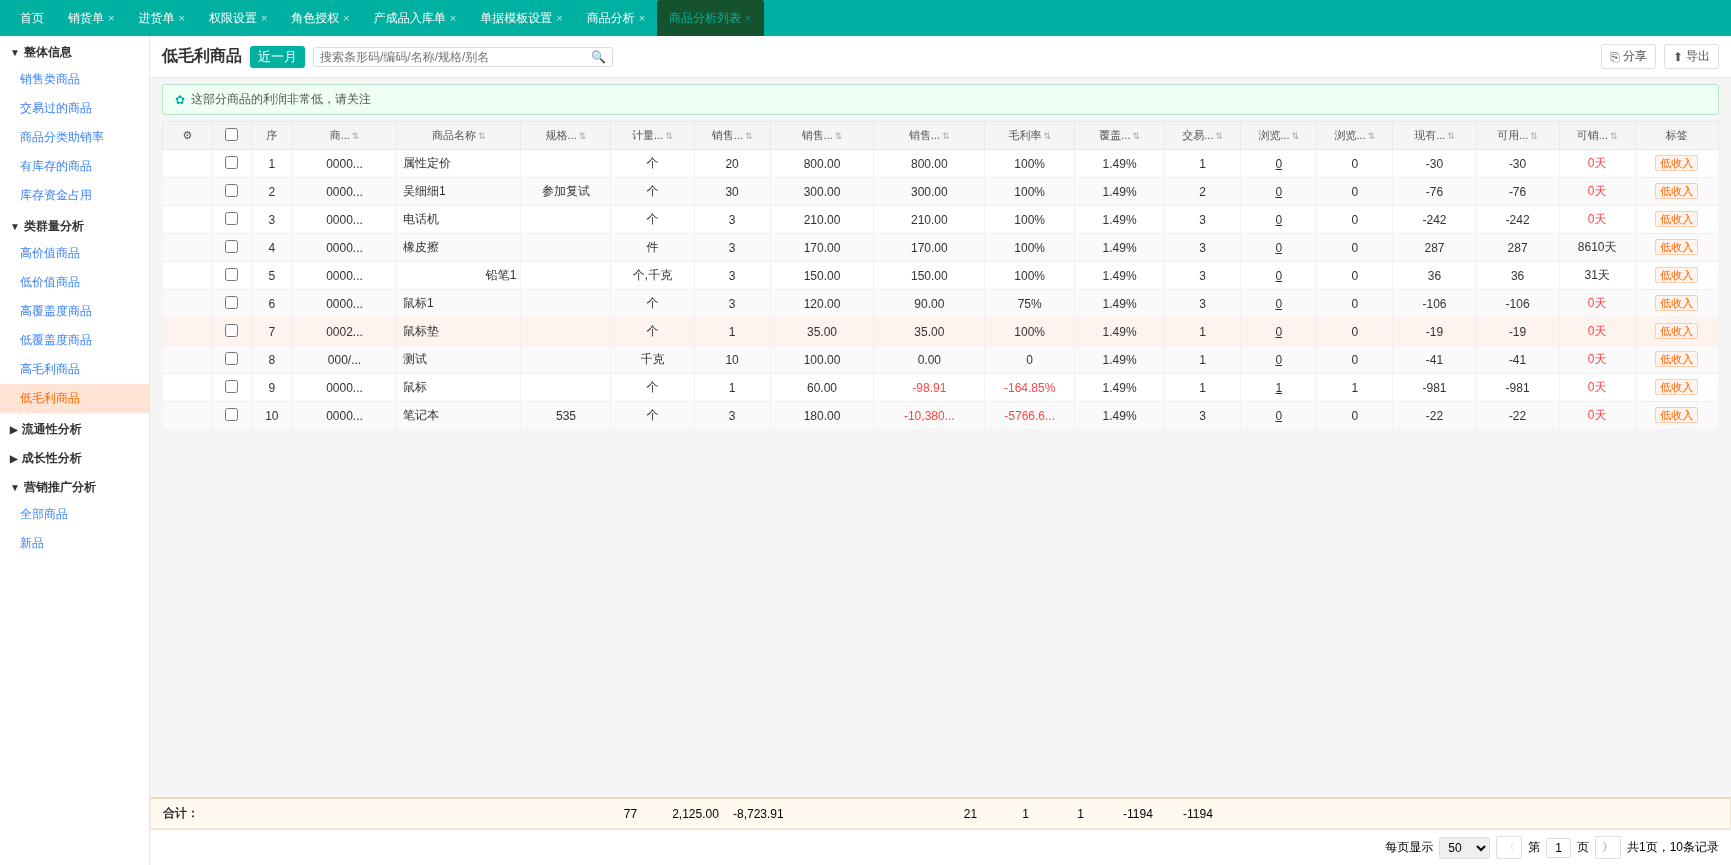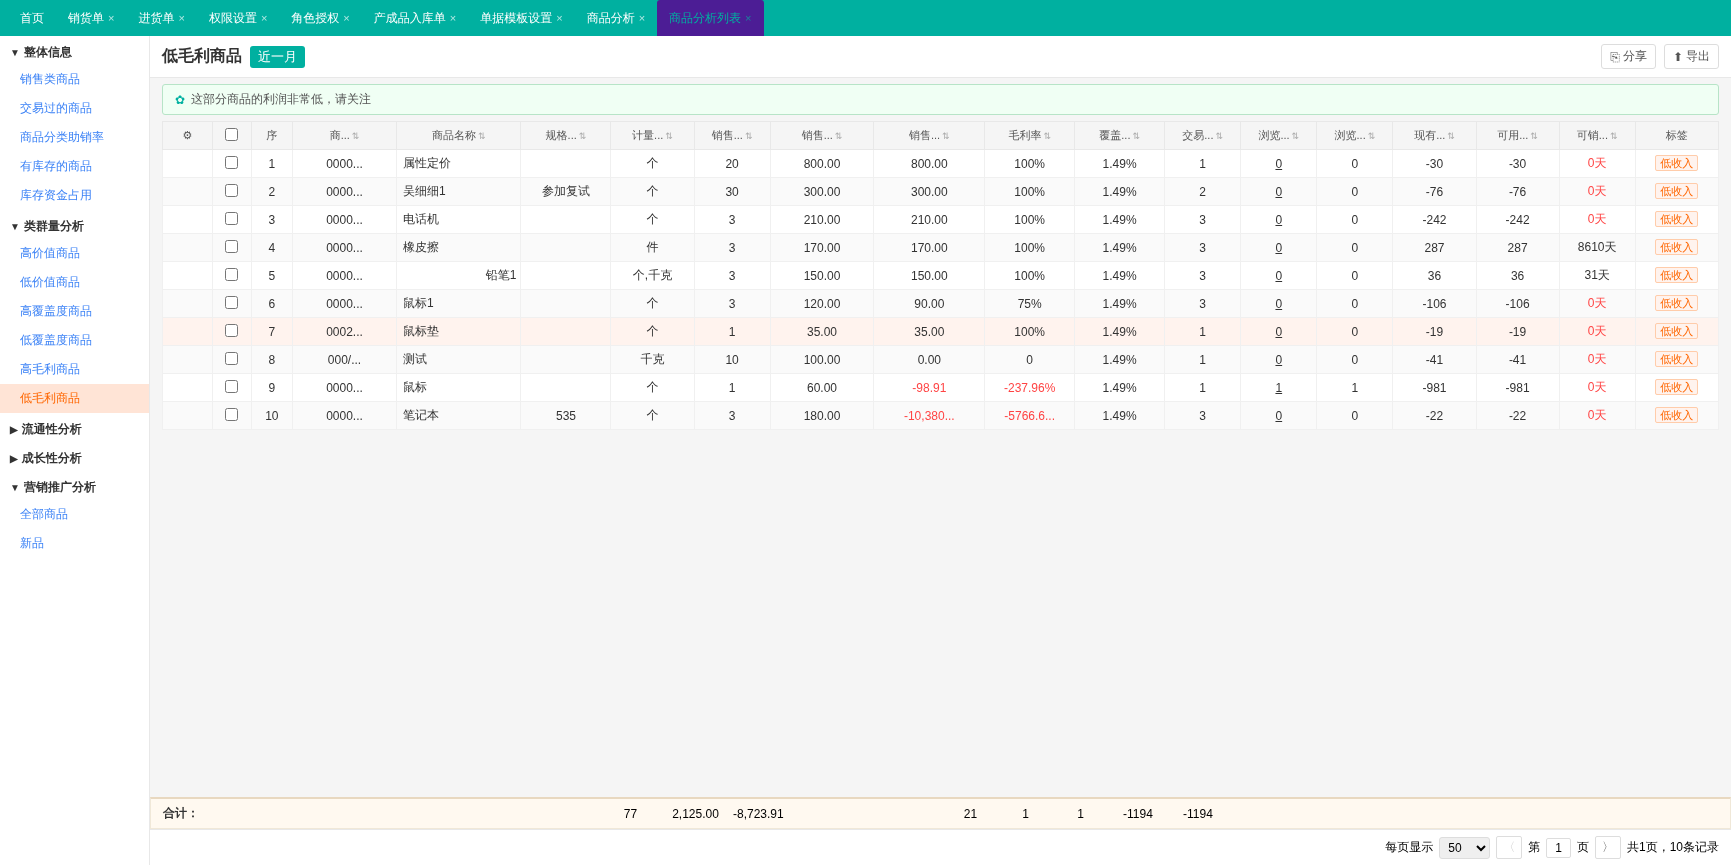--- a/index.html
+++ b/index.html
@@ -17,21 +17,21 @@
       color: #fff;
       padding: 13px 12px;
       height: 36px;
       display: flex;
       align-items: center;
       cursor: pointer;
       white-space: nowrap;
       font-size: 13px;
     }
     .top-nav .nav-item.active {
-      background: #4c1d95;
+      background: #14532d;
       color: #00b0a0;
       border-radius: 3px 3px 0 0;
     }
     .top-nav .nav-item .close-x {
       margin-left: 4px;
       font-size: 11px;
       opacity: 0.7;
     }
 
     
@@ -364,20 +364,24 @@
     </div>
     <div class="sidebar-item">全部商品</div>
     <div class="sidebar-item">新品</div>
   </div>
 
   <div class="content">
 
     <div class="content-header">
       <span class="page-title">低毛利商品</span>
       <button class="filter-btn">近一月</button>
+      <div class="search-box">
+        <input type="text" placeholder="搜索条形码/编码/名称/规格/别名" style="">
+        <span style="color:#aaa;">🔍</span>
+      </div>
       <div class="header-actions">
         <div class="header-btn">
           <span>⎘</span>
           <span>分享</span>
         </div>
         <div class="header-btn">
           <span>⬆</span>
           <span>导出</span>
         </div>
       </div>
@@ -586,21 +590,21 @@
     <td></td>
     <td><input type="checkbox" style=""></td>
     <td>9</td>
     <td>0000...</td>
     <td style="text-align:left;padding-left:6px;">鼠标</td>
     <td></td>
     <td>个</td>
     <td>1</td>
     <td>60.00</td>
     <td class="text-red">-98.91</td>
-    <td class="text-red">-237.96%</td>
+    <td class="text-red">-164.85%</td>
     <td>1.49%</td>
     <td>1</td>
     <td class="text-underline">1</td>
     <td>1</td>
     <td>-981</td>
     <td>-981</td>
     <td class="text-red">0天</td>
     <td><span class="tag-orange">低收入</span></td>
   </tr>
             <tr>

